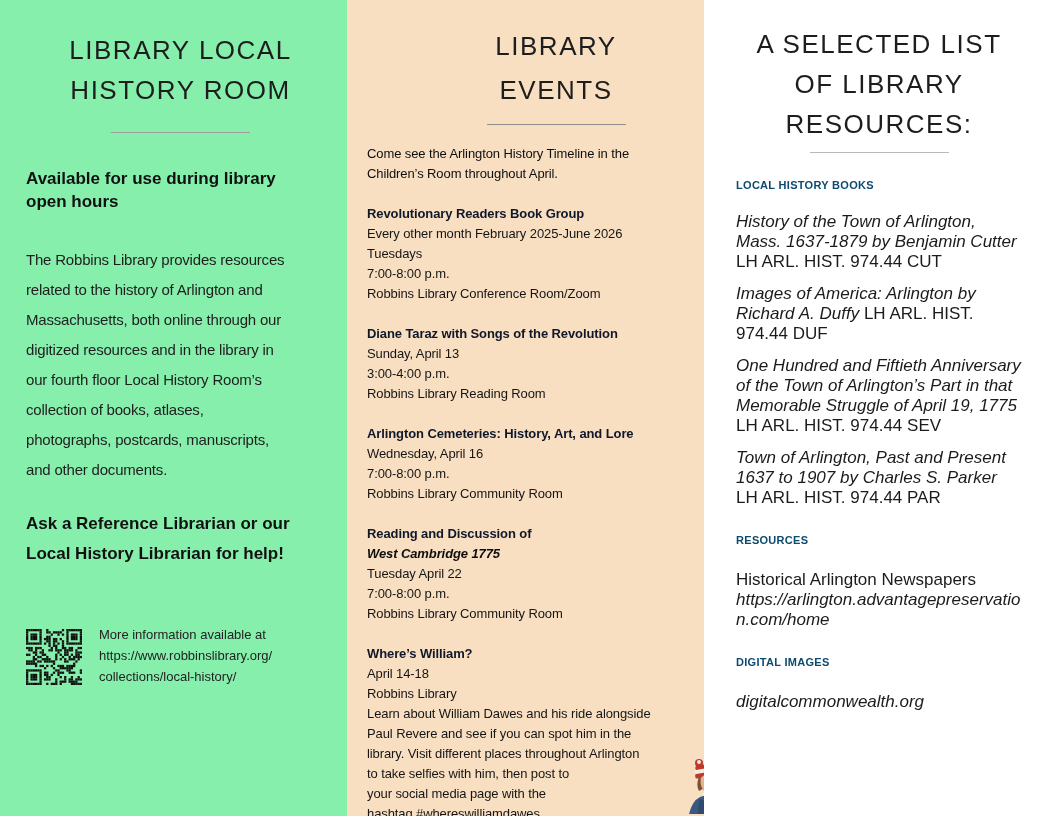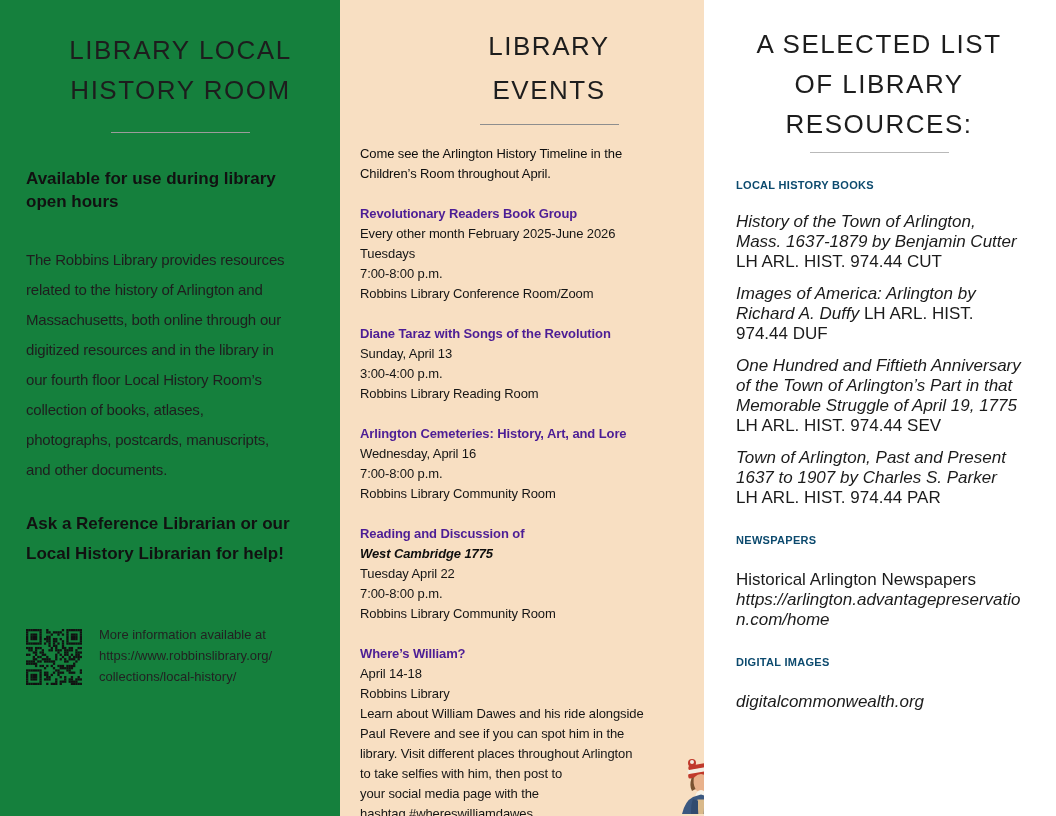--- a/index.html
+++ b/index.html
@@ -2,22 +2,22 @@
 <html><head>
 <meta charset="utf-8">
 <style>
   html,body { margin:0; padding:0; background:#ffffff; }
   .page {
     position:relative; width:1056px; height:816px; overflow:hidden;
     background:#ffffff; color:#1c1c1c;
     font-family:"Liberation Sans", sans-serif;
   }
   .col { position:absolute; top:0; height:816px; box-sizing:border-box; }
-  .col-left  { left:0;    width:352px; padding:0 17px 0 26px; background:#15803d; }
-  .col-mid   { left:340px; width:418px; padding:0 14px; background:#f8dfc2; }
+  .col-left  { left:0;    width:352px; padding:0 17px 0 26px; background:#86efac; }
+  .col-mid   { left:347px; width:418px; padding:0 14px; background:#f8dfc2; }
   .col-right { left:704px; width:352px; padding:0 34px 0 32px; background:#ffffff; }
 
   .pre { white-space:pre-line; }
   .panel-title {
     text-align:center; font-size:26px; font-weight:500; letter-spacing:1.5px;
     color:#1d1d1d; line-height:40px; white-space:pre-line; margin:0;
   }
   .col-left  .panel-title { margin-top:30px; }
   .col-mid   .panel-title { margin-top:24px; line-height:44px; }
   .col-right .panel-title { margin-top:24px; }
@@ -32,21 +32,21 @@
   .help  { font-size:17px; font-weight:bold; line-height:30px; margin:24px 0 0 0; color:#111; }
   .footer { display:flex; align-items:flex-start; margin-top:60px; }
   .qr { width:56px; height:56px; flex:0 0 auto; }
   .more-info { margin-left:17px; margin-top:-5px; font-size:13px; line-height:21px; color:#222; }
   .more-info a { color:#222; text-decoration:none; }
 
   
   .intro { font-size:13px; font-weight:normal; line-height:20px; letter-spacing:-0.1px;
            margin:19px 0 0 6px; color:#0e0e0e; }
   .event { margin:20px 0 0 6px; font-size:13px; line-height:20px; letter-spacing:-0.1px; color:#151515; }
-  .evt-title { font-weight:bold; color:#4c1d95; }
+  .evt-title { font-weight:bold; color:#0f172a; }
   .evt-subtitle { font-weight:bold; font-style:italic; color:#0e0e0e; }
   .evt-details { font-weight:normal; }
   .dawes { position:absolute; right:36px; bottom:2px; width:42px; height:56px; }
 
   
   .sec-head { font-size:11px; font-weight:bold; letter-spacing:0.3px; line-height:20px;
               margin:22px 0 0 0; color:#0c4a6e; }
   .book, .res-line { font-size:17px; line-height:20px; margin:20px 0 0 0; color:#1b1b1b; }
   .book { margin-top:17px; }
   .book + .book { margin-top:12px; }
@@ -460,21 +460,21 @@
 RESOURCES:</h1>
     <hr class="divider">
 
     <p class="sec-head">LOCAL HISTORY BOOKS</p>
 
     <p class="book"><span class="i">History of the Town of Arlington, Mass. 1637-1879 by Benjamin Cutter</span> <span>LH ARL. HIST. 974.44 CUT</span></p>
     <p class="book"><span class="i">Images of America: Arlington by Richard A. Duffy</span> <span>LH ARL. HIST. 974.44 DUF</span></p>
     <p class="book"><span class="i">One Hundred and Fiftieth Anniversary of the Town of Arlington’s Part in that Memorable Struggle of April 19, 1775</span> <span>LH ARL. HIST. 974.44 SEV</span></p>
     <p class="book"><span class="i">Town of Arlington, Past and Present 1637 to 1907 by Charles S. Parker</span> <span>LH ARL. HIST. 974.44 PAR</span></p>
 
-    <p class="sec-head">NEWSPAPERS</p>
+    <p class="sec-head">RESOURCES</p>
     <p class="res-line">
       <span>Historical Arlington Newspapers</span><br>
       <a href="#" class="i url-break">https://arlington.advantagepreservation.com/home</a>
     </p>
 
     <p class="sec-head">DIGITAL IMAGES</p>
     <p class="res-line">
       <a href="#" class="i">digitalcommonwealth.org</a>
     </p>
   </div>

